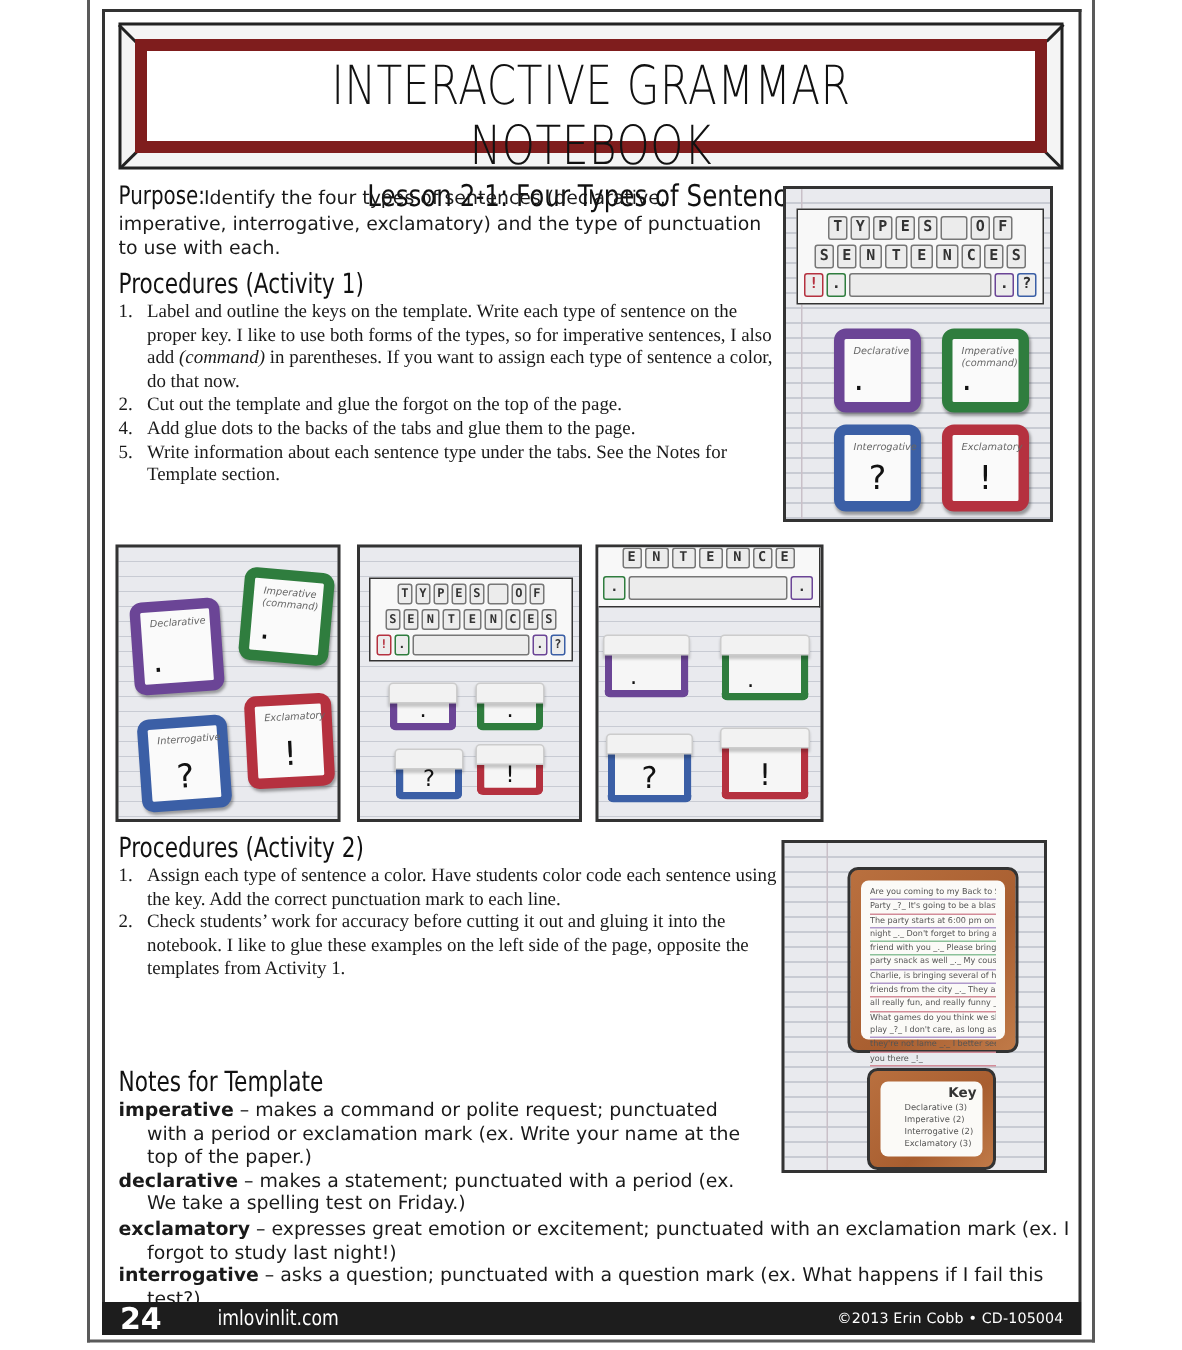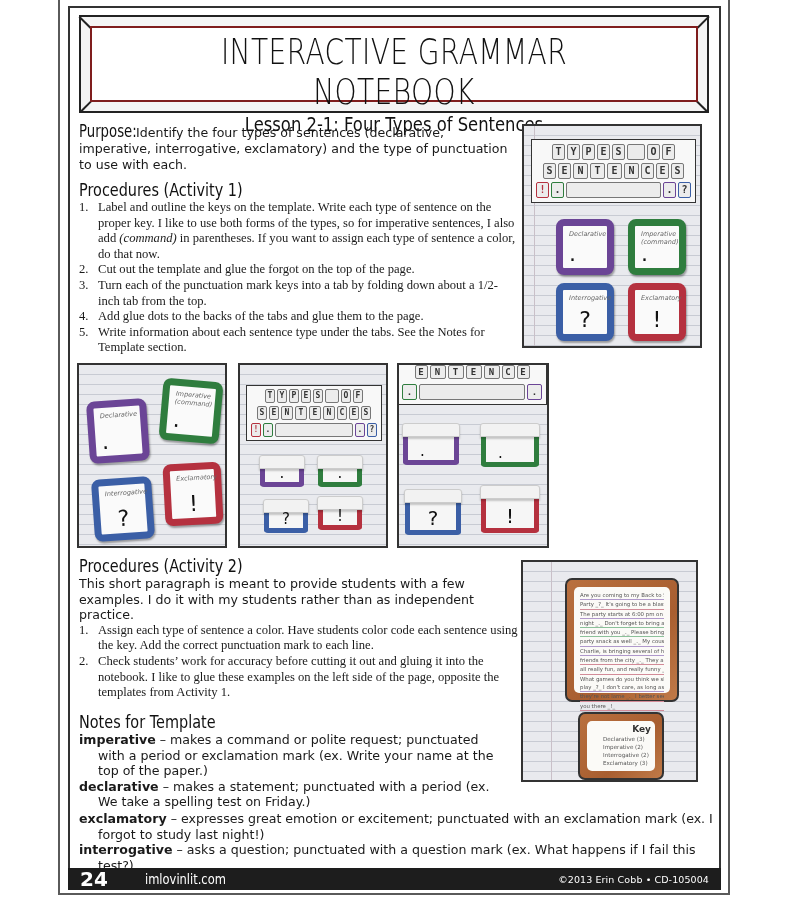--- a/index.html
+++ b/index.html
@@ -15,21 +15,21 @@
     border: 2px solid #333; border-bottom: none;
   }
 
   
   .banner-outer {
     position: absolute; left: 79px; top: 15px; width: 630px; height: 98px;
     border: 2px solid #222; background: #f4f4f4;
   }
   .banner-inner {
     position: absolute; left: 90px; top: 26px; width: 608px; height: 76px;
-    border: 2px solid #7f1d1d; background: #fff; text-align: center;
+    border: 8px solid #7f1d1d; background: #fff; text-align: center;
   }
   .bevel { position: absolute; background: #222; height: 2px; transform-origin: 0 0; }
   .banner-title {
     font-family: "DejaVu Sans", sans-serif; font-weight: 200; font-size: 36px;
     letter-spacing: 0.5px; line-height: 40px; margin-top: 4px;
     transform: scaleX(0.78); transform-origin: center;
     font-stretch: condensed; color: #111;
   }
   .banner-sub {
     font-family: "DejaVu Sans", sans-serif; font-size: 20px; line-height: 24px;
@@ -150,21 +150,20 @@
 
 <div class="block" style="top:121px;width:440px;">
   <span class="hand-head inline" style="width:70px;">Purpose:</span><span style="margin-left:-13px;">Identify the four types of sentences (declarative, imperative, interrogative, exclamatory) and the type of punctuation to use with each.</span>
 </div>
 
 <div class="block" style="top:180px;width:440px;">
   <div class="hand-head">Procedures (Activity 1)</div>
   <ol class="steps">
     <li><span class="num">1.</span><span>Label and outline the keys on the template. Write each type of sentence on the proper key. I like to use both forms of the types, so for imperative sentences, I also add </span><em>(command)</em><span> in parentheses. If you want to assign each type of sentence a color, do that now.</span></li>
     <li><span class="num">2.</span><span>Cut out the template and glue the forgot on the top of the page.</span></li>
-    <li><span class="num">3.</span><span>Turn each of the punctuation mark keys into a tab by folding down about a 1/2-inch tab from the top.</span></li>
     <li><span class="num">4.</span><span>Add glue dots to the backs of the tabs and glue them to the page.</span></li>
     <li><span class="num">5.</span><span>Write information about each sentence type under the tabs. See the Notes for Template section.</span></li>
   </ol>
 </div>
 
 <div class="photo" style="left:522px;top:124px;width:180px;height:224px;">
   <div class="margin-line" style="left:10px;"></div>
   <div class="keyboard" style="left:7px;top:13px;width:165px;height:64px;">
     <div class="kb-row">
       <span class="kb-cell" style="width:13px;font-size:10px;line-height:14px;">T</span>
@@ -311,21 +310,20 @@
       <div class="kmark" style="font-size:20px;">?</div>
     </div>
   <div class="tab-key red" style="left:82px;top:122px;width:58px;height:46px;">
       <div class="flap"></div>
       <div class="kmark" style="font-size:20px;">!</div>
     </div>
 </div>
 
 <div class="block" style="top:556px;width:445px;">
   <div class="hand-head">Procedures (Activity 2)</div>
-  <div>This short paragraph is meant to provide students with a few examples. I do it with my students rather than as independent practice.</div>
   <ol class="steps">
     <li><span class="num">1.</span><span>Assign each type of sentence a color. Have students color code each sentence using the key. Add the correct punctuation mark to each line.</span></li>
     <li><span class="num">2.</span><span>Check students’ work for accuracy before cutting it out and gluing it into the notebook. I like to glue these examples on the left side of the page, opposite the templates from Activity 1.</span></li>
   </ol>
 </div>
 
 <div class="photo" style="left:521px;top:560px;width:177px;height:222px;">
   <div class="margin-line" style="left:28px;"></div>
   <div class="wood" style="left:42px;top:16px;width:114px;height:124px;">
     <div class="card">

